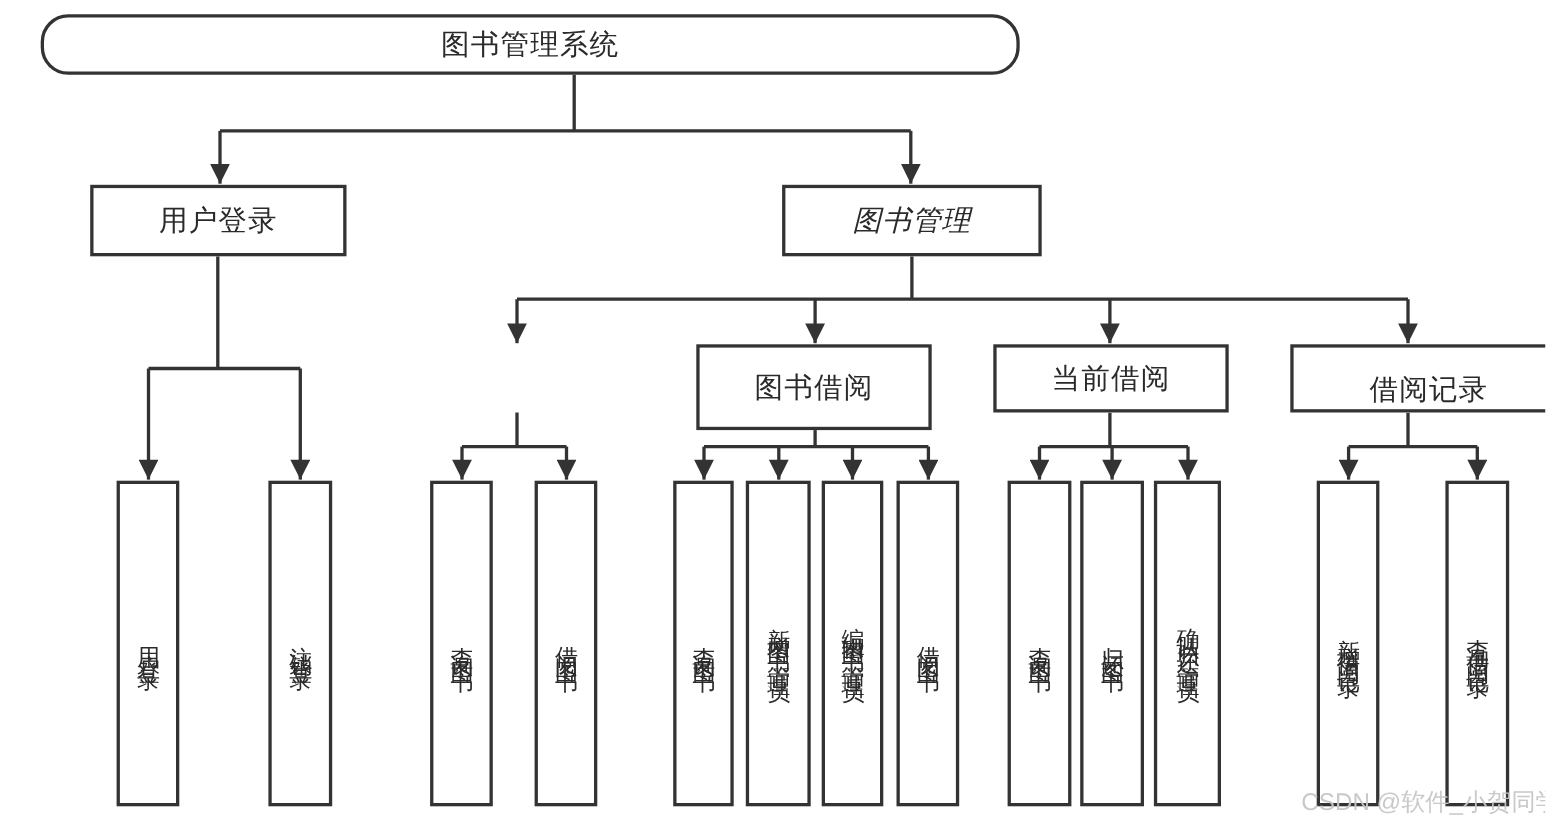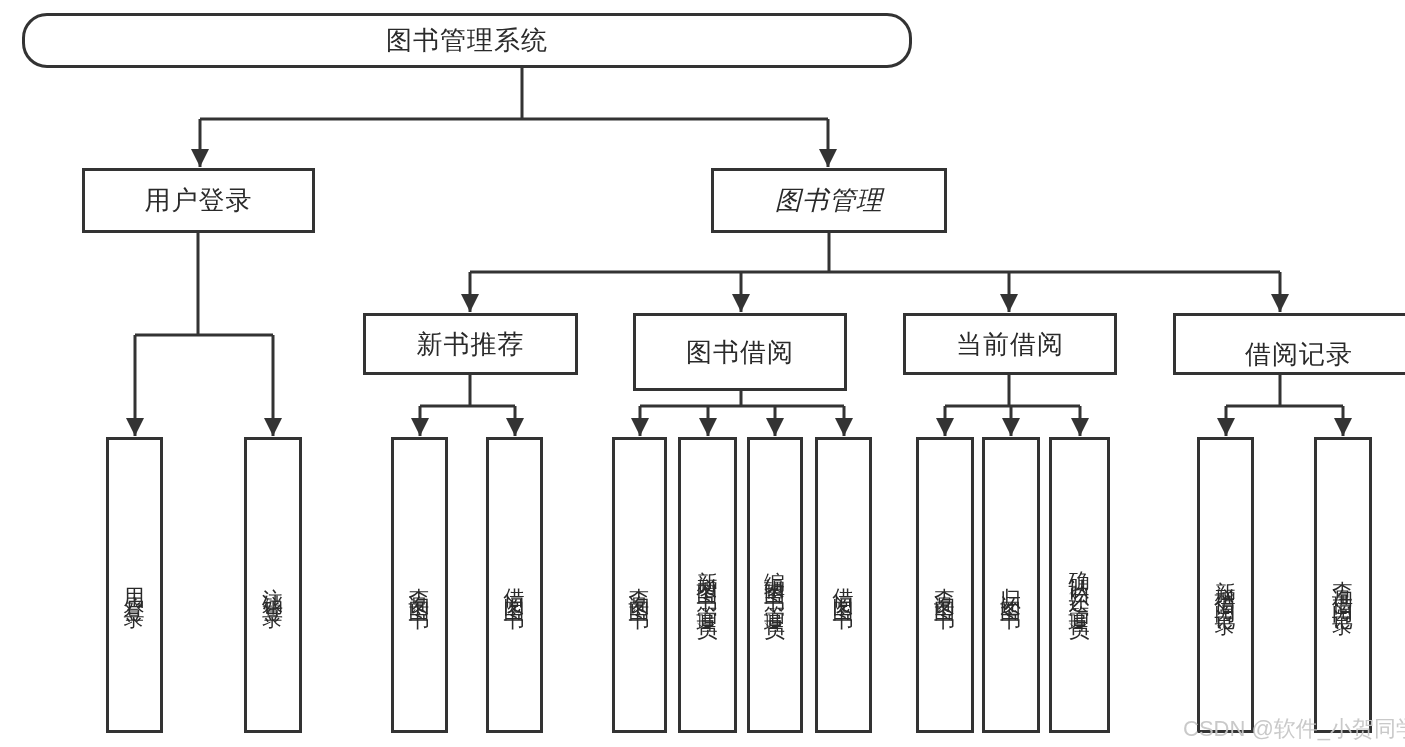--- a/index.html
+++ b/index.html
@@ -84,34 +84,31 @@
       <line x1="775" y1="406" x2="775" y2="436" marker-end="url(#ah)"></line>
       <line x1="844" y1="406" x2="844" y2="436" marker-end="url(#ah)"></line>
       <line x1="945" y1="406" x2="945" y2="436" marker-end="url(#ah)"></line>
       <line x1="1011" y1="406" x2="1011" y2="436" marker-end="url(#ah)"></line>
       <line x1="1080" y1="406" x2="1080" y2="436" marker-end="url(#ah)"></line>
       <line x1="1226" y1="406" x2="1226" y2="436" marker-end="url(#ah)"></line>
       <line x1="1343" y1="406" x2="1343" y2="436" marker-end="url(#ah)"></line>
     </g>
   </svg>
 
-  <div class="node h" style="left:22px; top:13px; width:890px; height:55px;border-radius:25px;">
+  <div class="node h" style="left:37px; top:13px; width:890px; height:55px;border-radius:25px;">
     <span>图书管理系统</span>
   </div>
 
   <div class="node h" style="left:82px; top:168px; width:233px; height:65px;">
     <span>用户登录</span>
   </div>
   <div class="node h" style="left:711px; top:168px; width:236px; height:65px;font-style:italic;">
     <span>图书管理</span>
   </div>
 
-  <div class="node h" style="left:363px; top:313px; width:215px; height:62px;">
-    <span>新书推荐</span>
-  </div>
   <div class="node h" style="left:633px; top:313px; width:214px; height:78px;">
     <span>图书借阅</span>
   </div>
   <div class="node h" style="left:903px; top:313px; width:214px; height:62px;">
     <span>当前借阅</span>
   </div>
   <div class="node h" style="left:1173px; top:313px; width:252px; height:62px;align-items:flex-end;">
     <span>借阅记录</span>
   </div>
 

